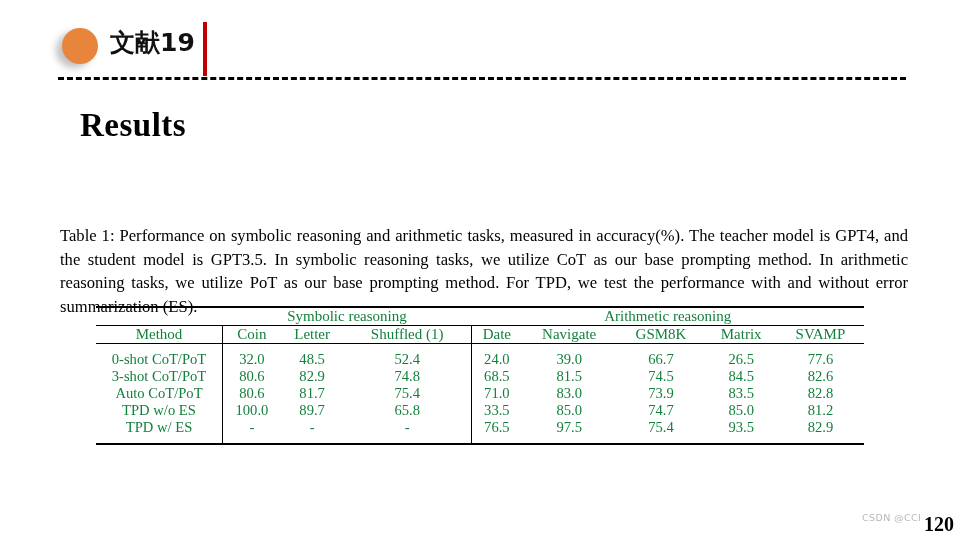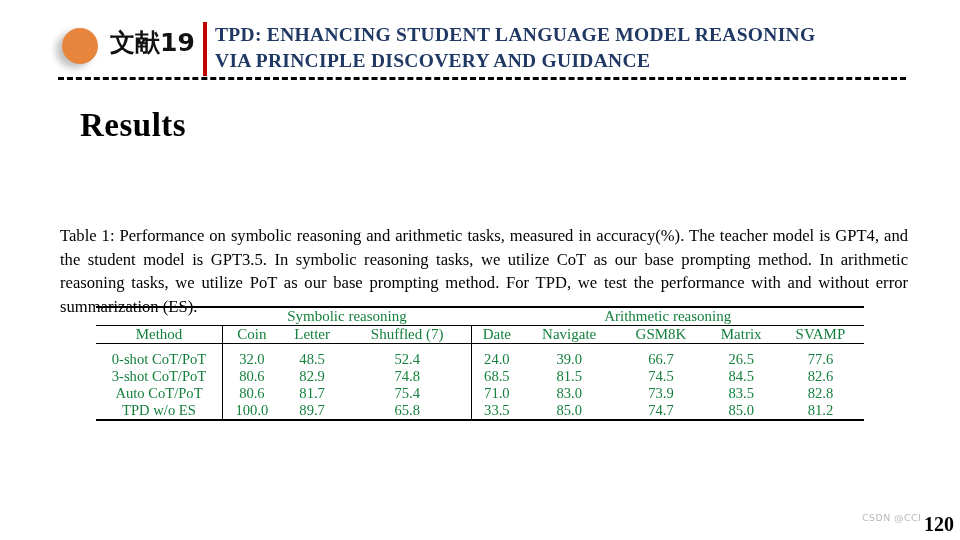--- a/index.html
+++ b/index.html
@@ -165,24 +165,20 @@
     color: #000000;
   }
 </style>
 </head>
 <body>
 
 <div class="slide-header">
   <div class="header-circle"></div>
   <div class="header-cnlabel">文献19</div>
   <div class="header-redbar"></div>
-  <div class="header-title">
-    <span class="tline">TPD: ENHANCING STUDENT LANGUAGE MODEL REASONING</span>
-    <span class="tline">VIA PRINCIPLE DISCOVERY AND GUIDANCE</span>
-  </div>
   <div class="header-dashes"></div>
 </div>
 
 <div class="section-heading">Results</div>
 
 <div class="caption">Table 1: Performance on symbolic reasoning and arithmetic tasks, measured in accuracy(%). The teacher model is GPT4, and the student model is GPT3.5. In symbolic reasoning tasks, we utilize CoT as our base prompting method. In arithmetic reasoning tasks, we utilize PoT as our base prompting method. For TPD, we test the performance with and without error summarization (ES).</div>
 
 <div class="table-wrap">
   <table class="results">
     <tbody>
@@ -194,21 +190,21 @@
         <td colspan="3">Symbolic reasoning</td>
         <td colspan="5">Arithmetic reasoning</td>
       </tr>
       <tr class="rule-mid">
           <td colspan="9"></td>
         </tr>
       <tr class="colhdr">
         <td class="method-col">Method</td>
         <td class="vsep">Coin</td>
         <td>Letter</td>
-        <td>Shuffled (7)</td>
+        <td>Shuffled (1)</td>
         <td class="vsep">Date</td>
         <td>Navigate</td>
         <td>GSM8K</td>
         <td>Matrix</td>
         <td>SVAMP</td>
       </tr>
       <tr class="rule-mid">
           <td colspan="9"></td>
         </tr>
 
@@ -253,20 +249,31 @@
         <td class="vsep b">100.0</td>
         <td class="b">89.7</td>
         <td>65.8</td>
         <td class="vsep">33.5</td>
         <td>85.0</td>
         <td>74.7</td>
         <td>85.0</td>
         <td>81.2</td>
       </tr>
 
+      <tr class="datarow last">
+        <td class="method-col">TPD w/ ES</td>
+        <td class="vsep">-</td>
+        <td>-</td>
+        <td>-</td>
+        <td class="vsep b">76.5</td>
+        <td class="b">97.5</td>
+        <td class="b">75.4</td>
+        <td class="b">93.5</td>
+        <td class="b">82.9</td>
+      </tr>
 
       <tr class="rule-bottom">
           <td colspan="9"></td>
         </tr>
     </tbody>
   </table>
 </div>
 
 <div class="watermark">CSDN @CCI</div>
 <div class="page-number">120</div>

